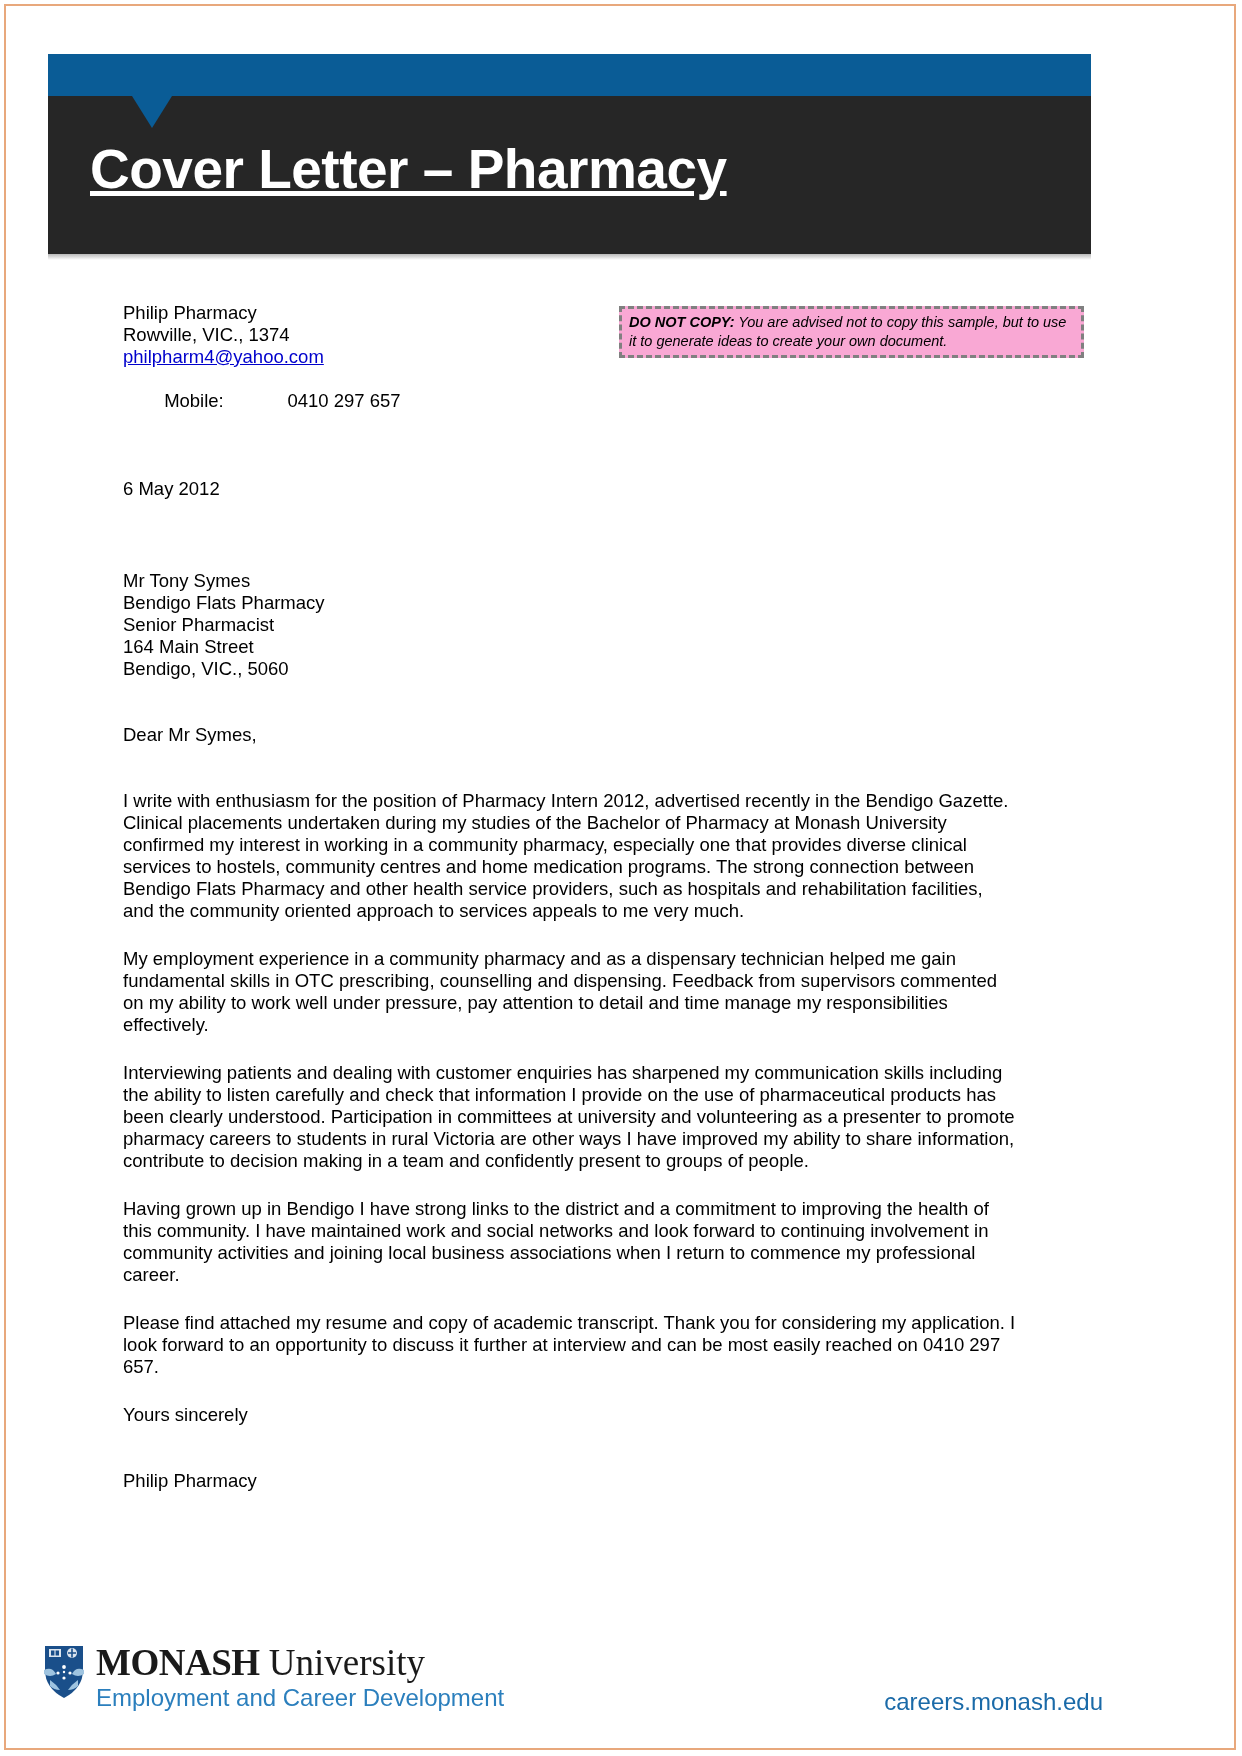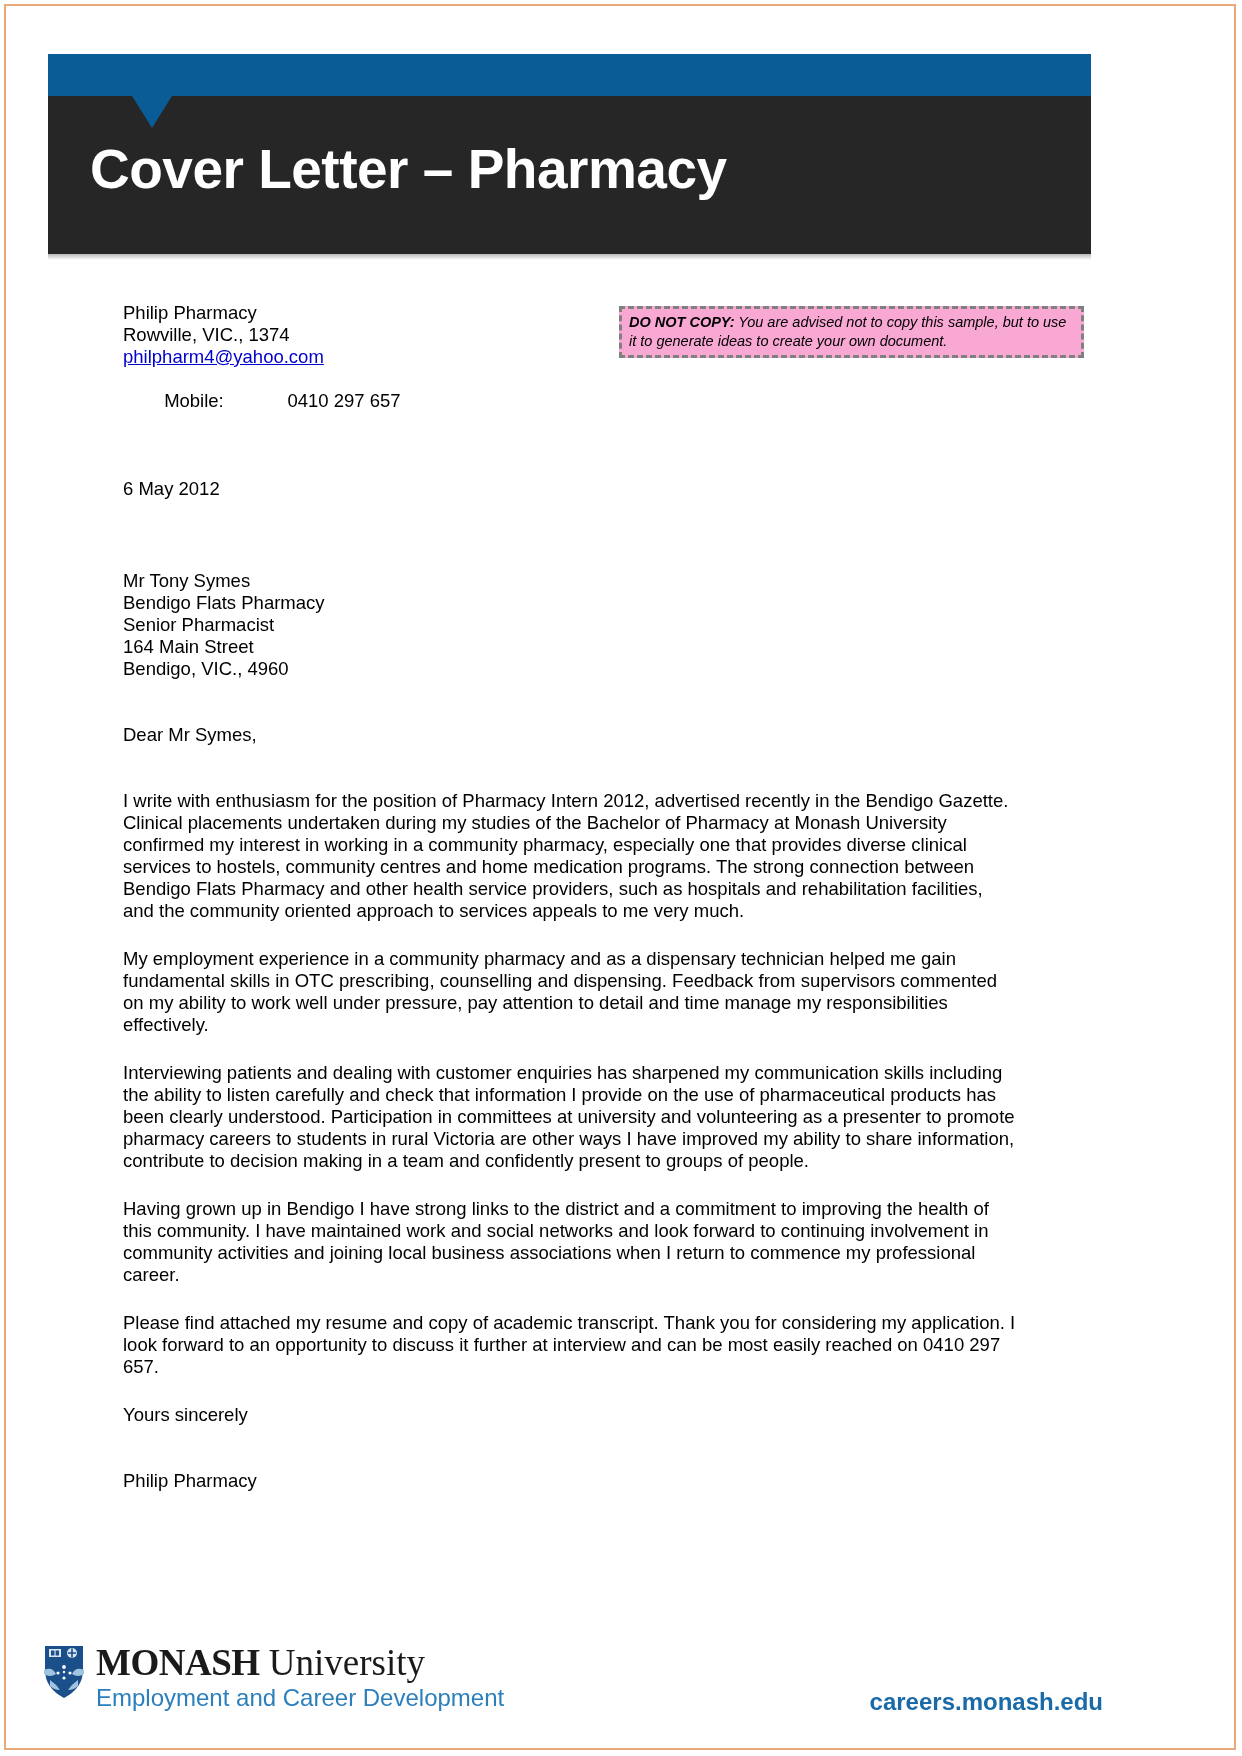--- a/index.html
+++ b/index.html
@@ -80,20 +80,21 @@
   .header-title {
     position: absolute;
     left: 42px;
     top: 88px;
     color: #ffffff;
     font-size: 55px;
     font-weight: bold;
     letter-spacing: -0.5px;
     line-height: 1;
     white-space: nowrap;
+    text-decoration: underline;
   }
 
   
   .notice {
     position: absolute;
     left: 613px;
     top: 300px;
     width: 465px;
     box-sizing: border-box;
     background: #f9a8d4;
@@ -170,21 +171,21 @@
     font-size: 24px;
     color: #2b7fbd;
     margin-top: 5px;
     white-space: nowrap;
   }
   .footer-url {
     position: absolute;
     right: 135px;
     top: 62px;
     font-size: 24px;
-    font-weight: bold;
+    font-weight: normal;
     color: #1a6aa8;
     white-space: nowrap;
   }
 </style>
 </head>
 <body>
 
 <div class="page-frame">
 <div class="page-inner">
 
@@ -216,21 +217,21 @@
     <div class="blk">6 May 2012</div>
 
     <div class="spacer-lg"></div>
     <div class="spacer-sm"></div>
 
     <div>
       <div class="blk addr-line">Mr Tony Symes</div>
       <div class="blk addr-line">Bendigo Flats Pharmacy</div>
       <div class="blk addr-line">Senior Pharmacist</div>
       <div class="blk addr-line">164 Main Street</div>
-      <div class="blk addr-line">Bendigo, VIC., 4960</div>
+      <div class="blk addr-line">Bendigo, VIC., 5060</div>
     </div>
 
     <div class="spacer-md"></div>
 
     <div class="blk">Dear Mr Symes,</div>
 
     <div class="spacer-md"></div>
 
     <p class="para">I write with enthusiasm for the position of Pharmacy Intern 2012, advertised recently in the Bendigo Gazette. Clinical placements undertaken during my studies of the Bachelor of Pharmacy at Monash University confirmed my interest in working in a community pharmacy, especially one that provides diverse clinical services to hostels, community centres and home medication programs.  The strong connection between Bendigo Flats Pharmacy and other health service providers, such as hospitals and rehabilitation facilities, and the community oriented approach to services appeals to me very much.</p>
     <p class="para">My employment experience in a community pharmacy and as a dispensary technician helped me gain fundamental skills in OTC prescribing, counselling and dispensing.  Feedback from supervisors commented on my ability to work well under pressure, pay attention to detail and time manage my responsibilities effectively.</p>

